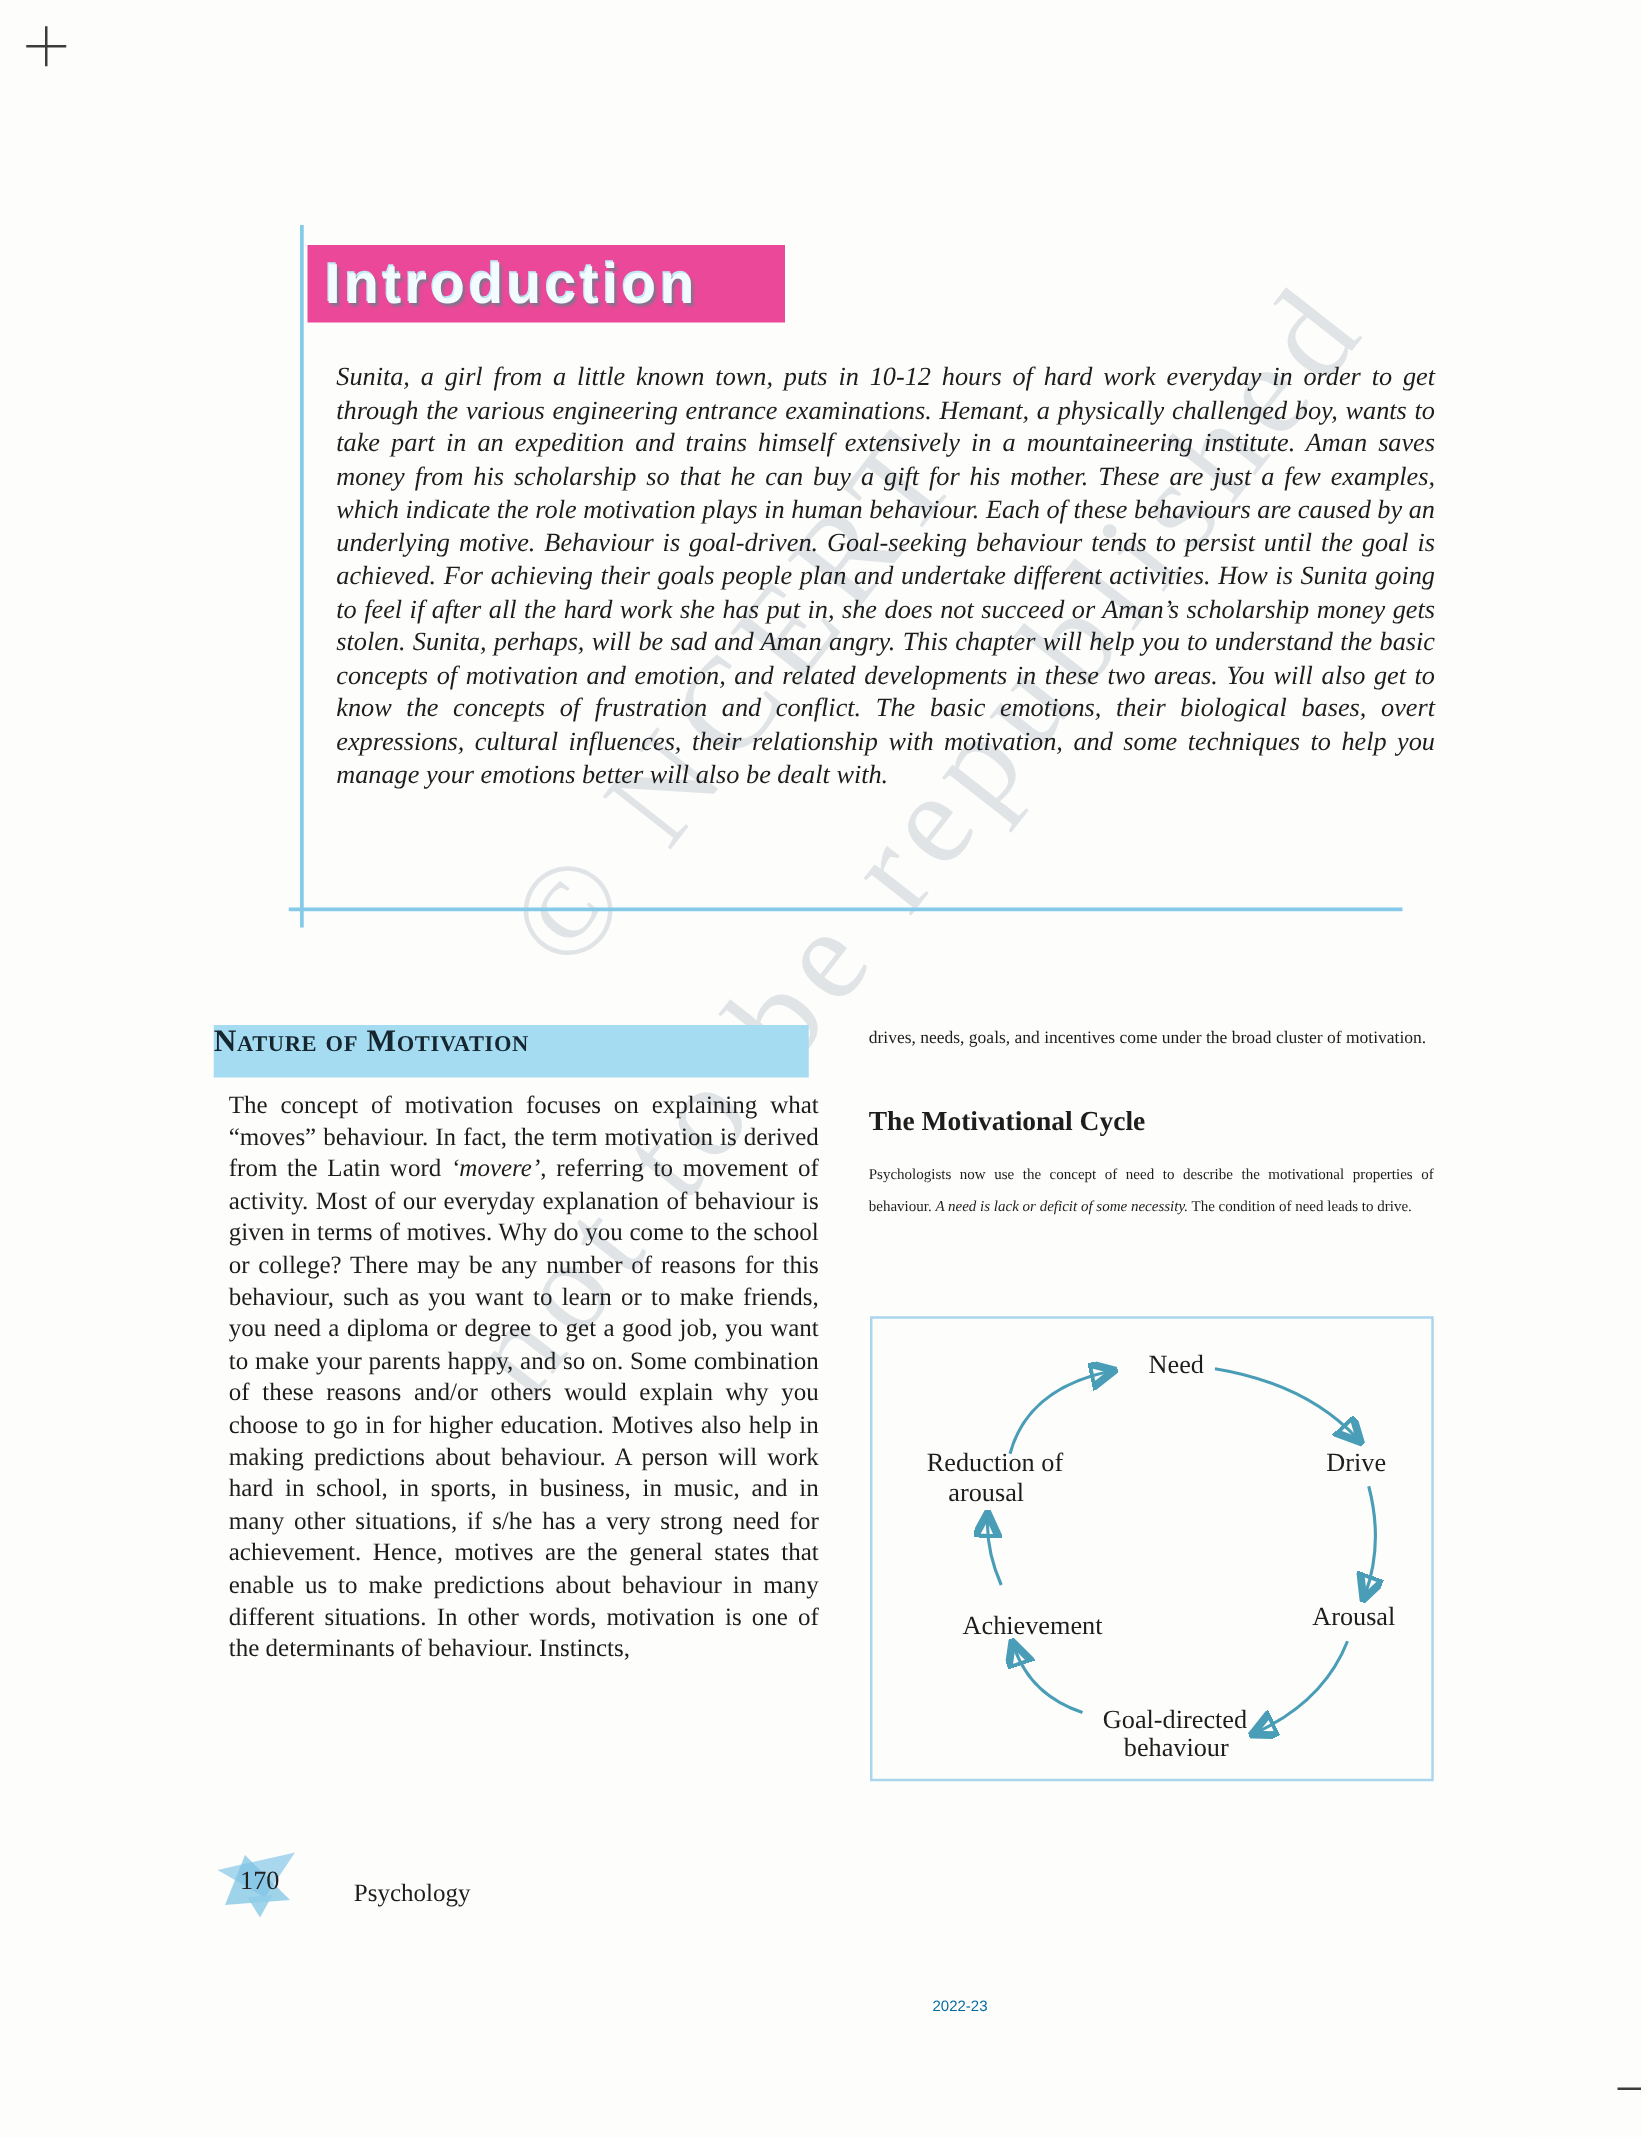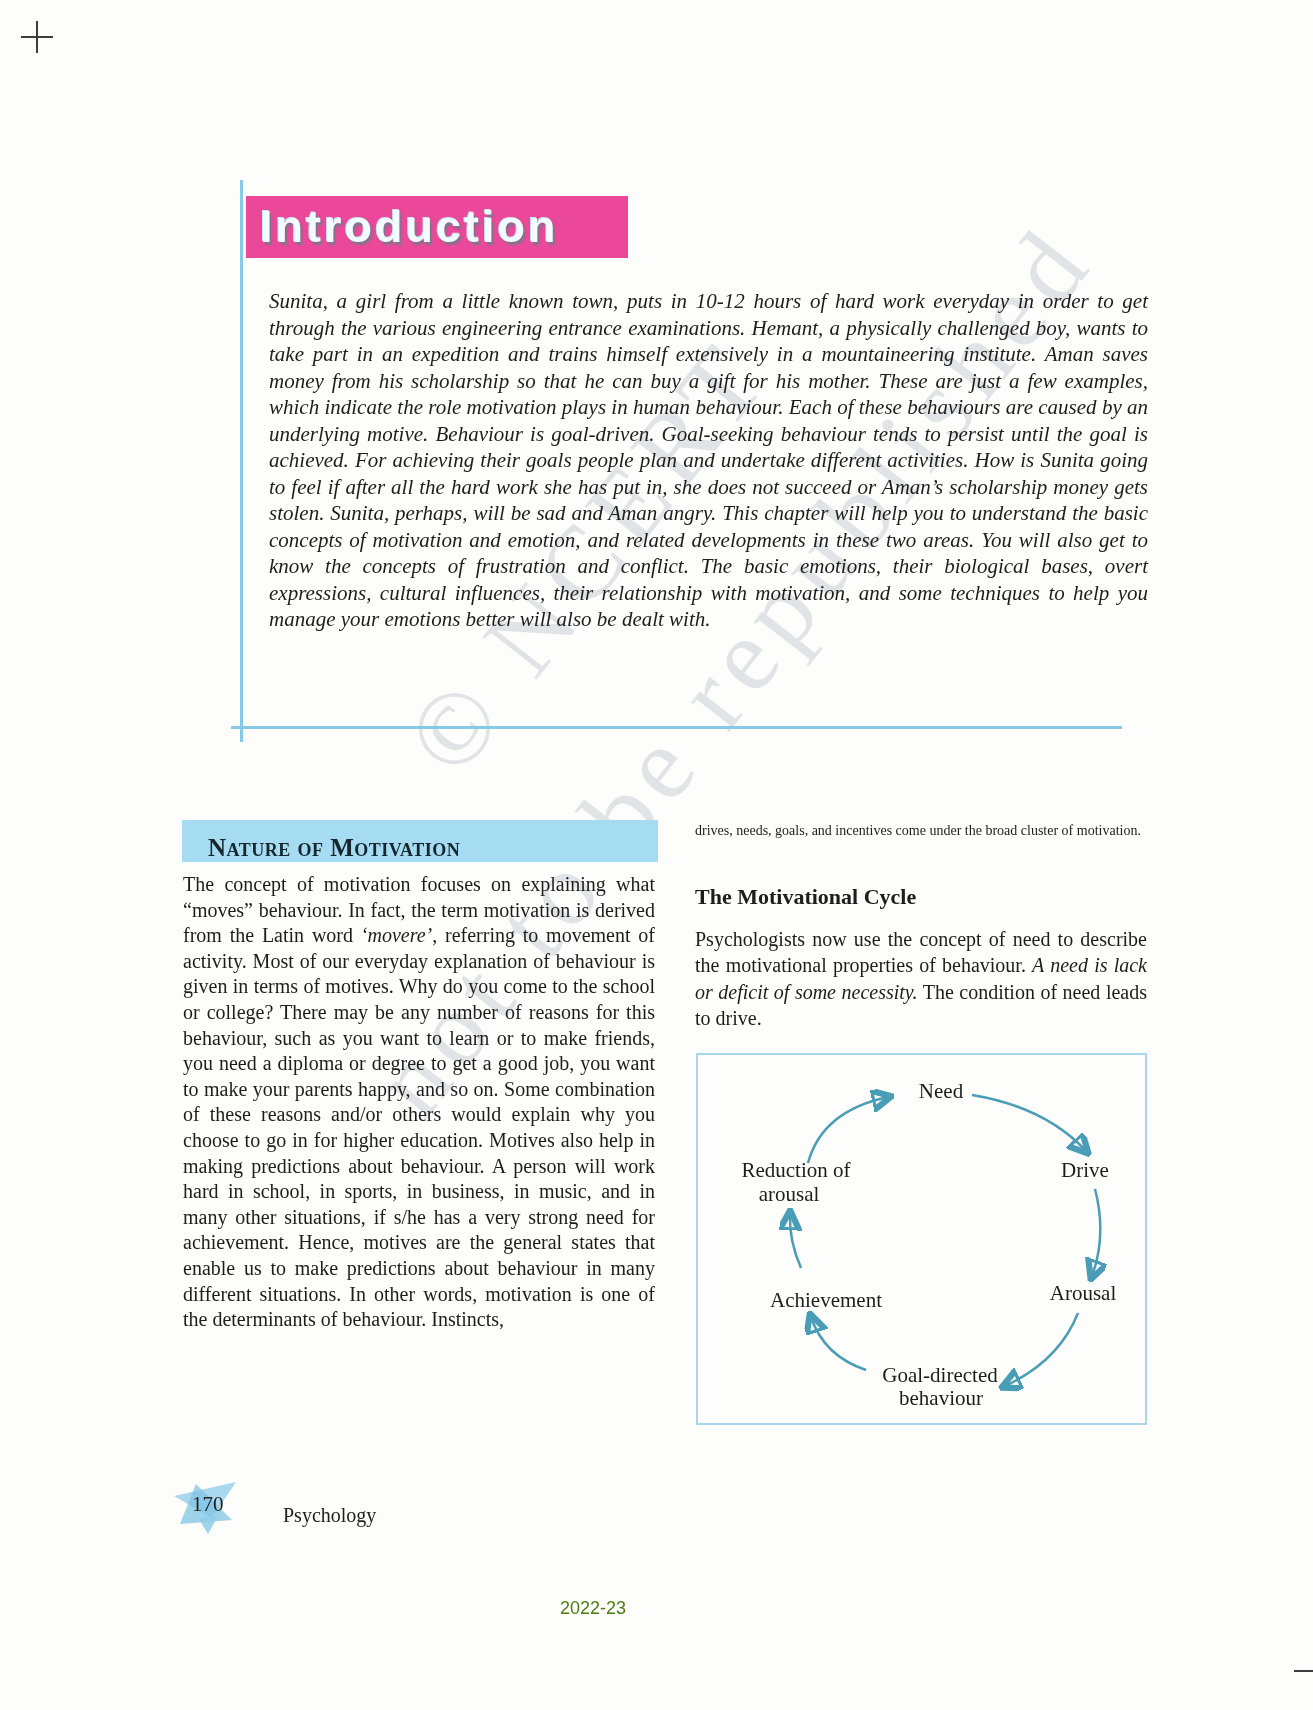--- a/index.html
+++ b/index.html
@@ -23,47 +23,47 @@
 
   .intro-banner{position:absolute;left:246px;top:196px;width:382px;height:62px;background:#ec4899;
                 display:flex;align-items:center;padding-left:14px;box-sizing:border-box;}
   .intro-banner span{font-family:"Liberation Sans",sans-serif;font-weight:bold;font-size:45px;
                      letter-spacing:3px;color:#f2fbfe;
                      text-shadow:2px 3px 2px rgba(105,125,138,0.8),-1px -1px 0 #c4e9f7;}
 
   .intro-para{position:absolute;left:269px;top:288px;width:879px;
               font-style:italic;font-size:21px;line-height:26.5px;text-align:justify;z-index:1;}
 
-  .nature-strip{position:absolute;left:182px;top:820px;width:476px;height:42px;background:#a5dcf2;
-                display:flex;align-items:flex-end;padding-left:26px;box-sizing:border-box;z-index:1;}
+  .nature-strip{position:absolute;left:171px;top:820px;width:476px;height:42px;background:#a5dcf2;
+                display:flex;align-items:flex-start;box-sizing:border-box;z-index:1;}
   .nature-strip span{font-variant:small-caps;font-weight:bold;font-size:25px;color:#15262e;
                      letter-spacing:0.5px;}
 
   .left-para{position:absolute;left:183px;top:872px;width:472px;font-size:20px;line-height:25.6px;
              text-align:justify;z-index:1;}
   .right-para1{position:absolute;left:695px;top:818px;width:452px;font-size:14px;line-height:26px;
                text-align:justify;z-index:1;}
   .right-subheading{position:absolute;left:695px;top:884px;font-weight:bold;font-size:22px;z-index:1;}
-  .right-para2{position:absolute;left:695px;top:926px;width:452px;font-size:20px;line-height:26.3px;
+  .right-para2{position:absolute;left:695px;top:926px;width:452px;font-size:12px;line-height:26.3px;
                text-align:justify;z-index:1;}
   .ital{font-style:italic;}
 
   .fig-box{position:absolute;left:696px;top:1053px;width:451px;height:372px;
            border:2px solid #a9d6ec;box-sizing:border-box;background:#fdfdfc;z-index:1;text-decoration:underline;}
   .fig-box svg{display:block;}
   .fig-box text{font-family:"Liberation Serif",serif;font-size:21px;fill:#1d1d1d;}
   .fig-box path{stroke:#4a9db6;stroke-width:2.5;fill:none;}
   .fig-caption{position:absolute;left:696px;top:1442px;width:451px;text-align:center;
                font-style:italic;font-size:20px;z-index:1;}
 
   .page-badge{position:absolute;left:172px;top:1480px;width:72px;height:56px;z-index:1;text-align:center;}
   .page-badge text{font-family:"Liberation Serif",serif;font-size:21px;fill:#222;}
   .footer-label{position:absolute;left:283px;top:1504px;font-size:20px;z-index:1;}
-  .footer-year{position:absolute;left:560px;top:1598px;width:230px;text-align:left;
-               font-family:"Liberation Sans",sans-serif;font-size:18px;color:#4d7c0f;z-index:1;}
+  .footer-year{position:absolute;left:560px;top:1598px;width:230px;text-align:right;
+               font-family:"Liberation Sans",sans-serif;font-size:12px;color:#0369a1;z-index:1;}
 </style>
 </head>
 <body>
 
 <div class="page">
 
   <div class="crop-tl-v"></div>
   <div class="crop-tl-h"></div>
   <div class="crop-br"></div>
 

